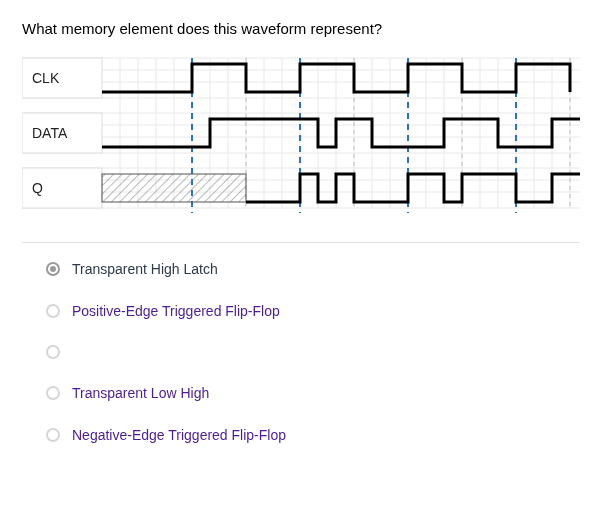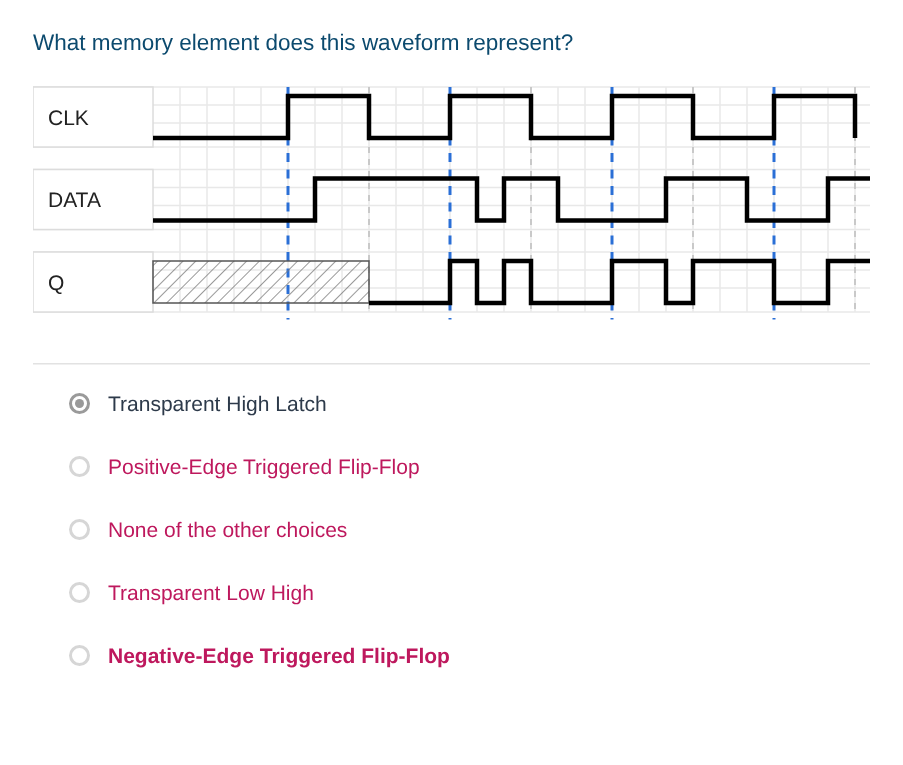--- a/index.html
+++ b/index.html
@@ -5,21 +5,21 @@
   * { box-sizing: border-box; }
   body {
     margin: 0;
     padding: 20px 22px;
     font-family: Arial, Helvetica, sans-serif;
     background: #fff;
     width: 602px;
   }
   .question {
     font-size: 15px;
-    color: #0c4a6e;
+    color: #000000;
     margin-bottom: 16px;
   }
   .wave-area {
     position: relative;
     width: 558px;
     height: 175px;
     margin-bottom: 8px;
     text-decoration: underline;
   }
   .wave-area svg { display: block; }
@@ -32,21 +32,21 @@
     padding-left: 24px;
     text-align: center;
   }
   .choice {
     display: flex;
     align-items: center;
     margin-bottom: 26px;
     font-size: 14px;
     cursor: pointer;
   }
-  .choice:last-child { margin-bottom: 6px; font-weight: bold; }
+  .choice:last-child { margin-bottom: 6px; }
   .radio {
     width: 14px;
     height: 14px;
     border-radius: 50%;
     border: 2px solid #d6d6d6;
     margin-right: 12px;
     flex: 0 0 auto;
     position: relative;
   }
   .choice.selected .radio {
@@ -54,21 +54,21 @@
   }
   .choice.selected .radio::after {
     content: "";
     position: absolute;
     left: 2px; top: 2px;
     width: 6px; height: 6px;
     border-radius: 50%;
     background: #9a9a9a;
   }
   .choice .label {
-    color: #be185d;
+    color: #4c1d95;
   }
   .choice.selected .label {
     color: #2d3a4a;
   }
 </style>
 </head>
 <body>
 
 <div class="question">What memory element does this waveform represent?</div>
 
@@ -166,21 +166,20 @@
   <div class="choice selected">
     <span class="radio"></span>
     <span class="label">Transparent High Latch</span>
   </div>
   <div class="choice">
     <span class="radio"></span>
     <span class="label">Positive-Edge Triggered Flip-Flop</span>
   </div>
   <div class="choice">
     <span class="radio"></span>
-    <span class="label">None of the other choices</span>
   </div>
   <div class="choice">
     <span class="radio"></span>
     <span class="label">Transparent Low High</span>
   </div>
   <div class="choice">
     <span class="radio"></span>
     <span class="label">Negative-Edge Triggered Flip-Flop</span>
   </div>
 </div>

